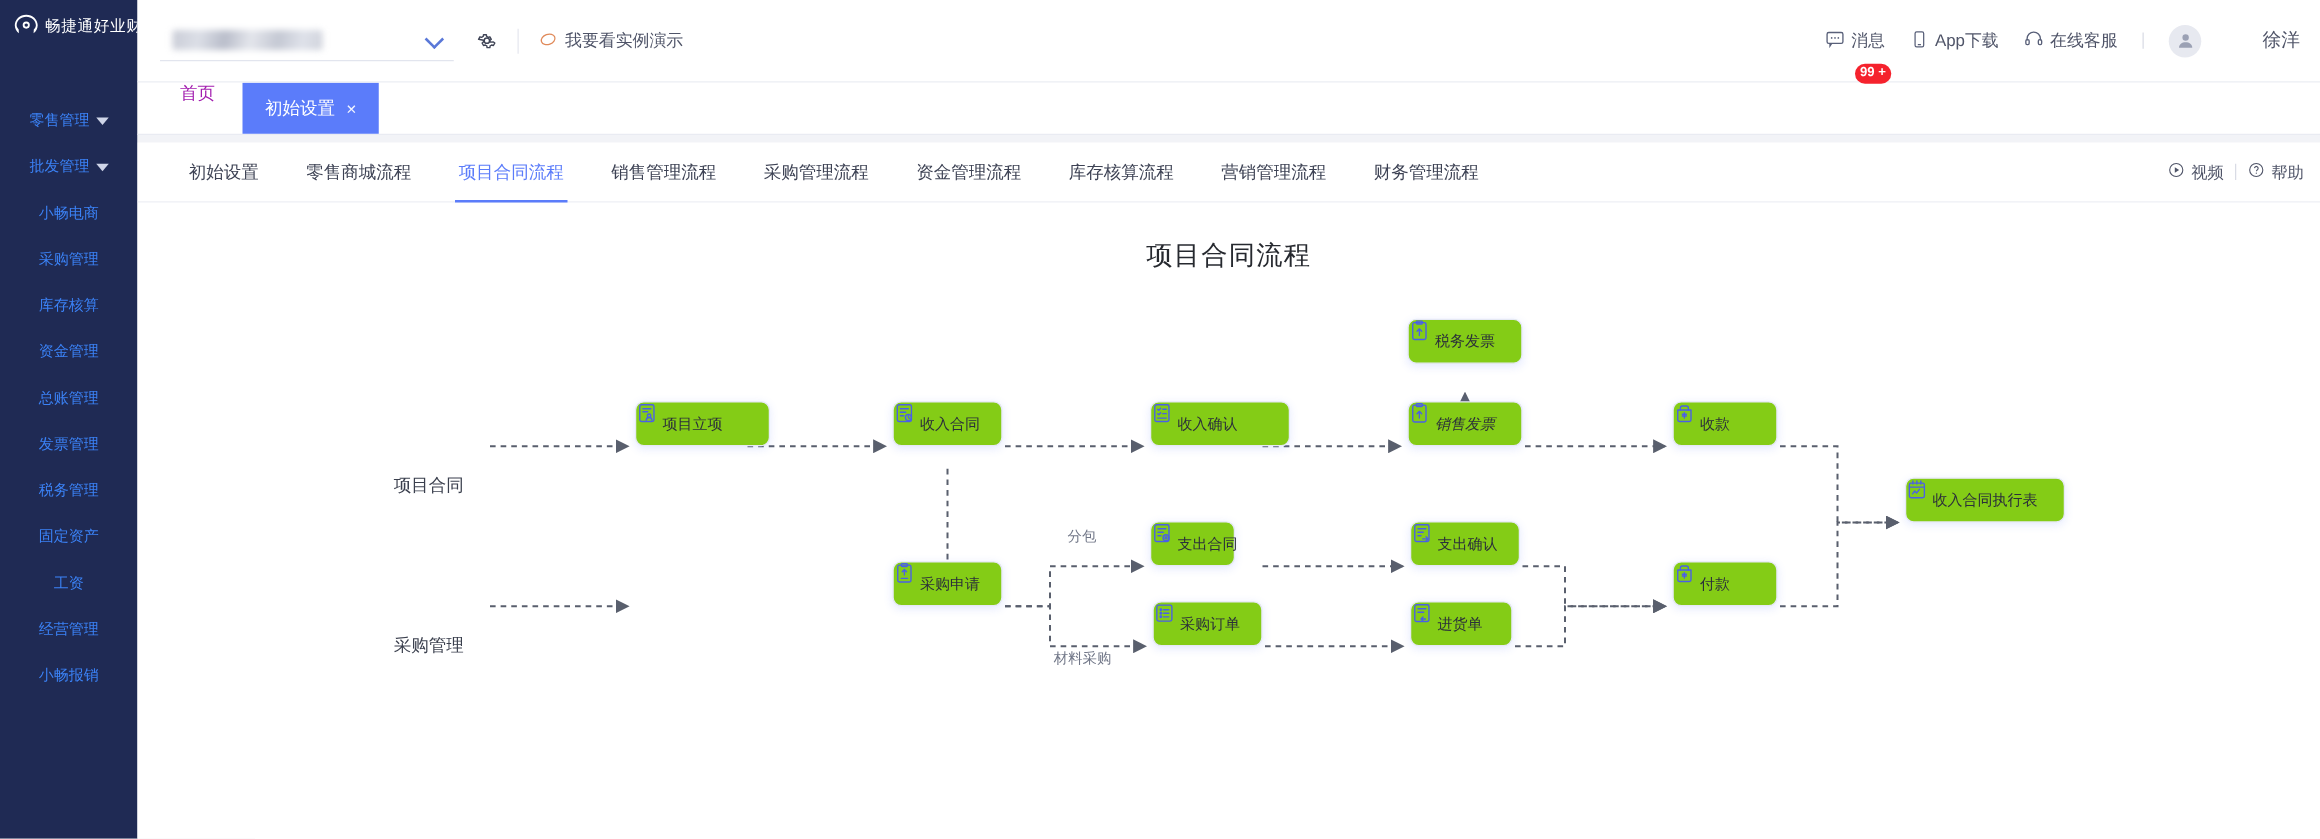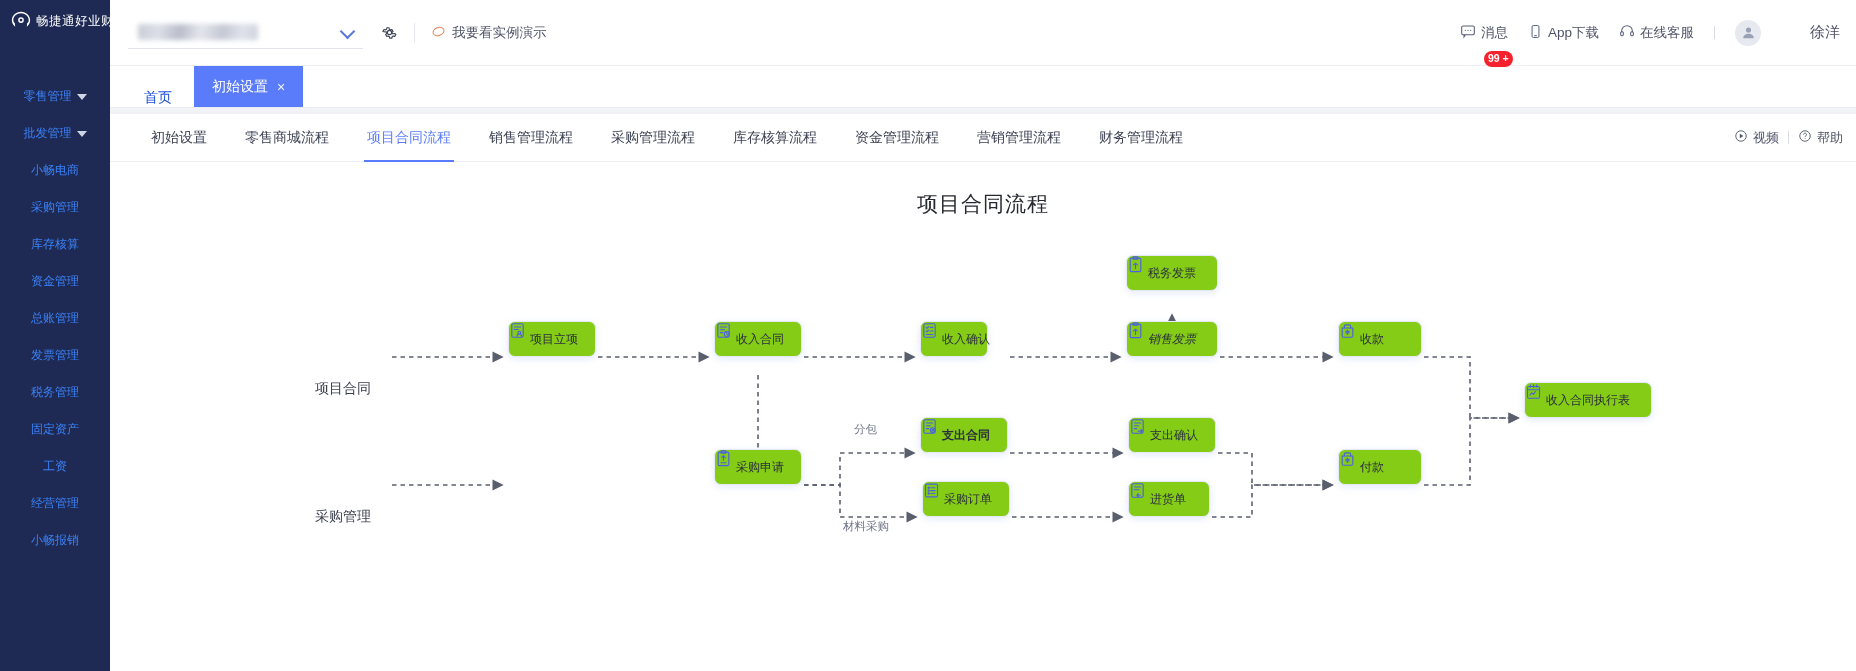--- a/index.html
+++ b/index.html
@@ -95,22 +95,22 @@
     display: flex; align-items: center; justify-content: center;
   }
   .user-name { color: #4f5468; font-size: 15px; white-space: nowrap; margin-left: 44px; }
 
   
   .tabstrip {
     height: 42px; background: #ffffff; display: flex; align-items: stretch;
     padding-left: 12px; border-bottom: 1px solid #e9ebf2;
   }
   .tab-home {
-    display: flex; align-items: flex-end; padding: 0 22px;
-    font-size: 14px; color: #1d4ed8; cursor: pointer;
+    display: flex; align-items: flex-start; padding: 0 22px;
+    font-size: 14px; color: #a21caf; cursor: pointer;
   }
   .tab-active {
     display: flex; align-items: center; gap: 9px; padding: 0 18px;
     background: #5b7cfa; color: #ffffff; font-size: 14px; cursor: pointer;
   }
   .tab-close { font-size: 14px; opacity: .92; cursor: pointer; }
 
   
   .content {
     flex: 1; background: #f2f3f7; padding: 6px 0 0 0; overflow: hidden;
@@ -324,24 +324,24 @@
             <div class="subtab active">
               <span>项目合同流程</span>
             </div>
             <div class="subtab">
               <span>销售管理流程</span>
             </div>
             <div class="subtab">
               <span>采购管理流程</span>
             </div>
             <div class="subtab">
+              <span>资金管理流程</span>
+            </div>
+            <div class="subtab">
               <span>库存核算流程</span>
-            </div>
-            <div class="subtab">
-              <span>资金管理流程</span>
             </div>
             <div class="subtab">
               <span>营销管理流程</span>
             </div>
             <div class="subtab">
               <span>财务管理流程</span>
             </div>
             <div class="subtabs-right">
             <span class="link-ico">
               <span>
@@ -413,21 +413,21 @@
               <div class="node" style="left: 1016px; top: 93px; width: 92px;">
                 <span>
                   <svg class="nicon" viewBox="0 0 24 24" fill="none" stroke="#4a5fe8" stroke-width="1.55" stroke-linecap="round" stroke-linejoin="round">
                     <rect x="4.5" y="3" width="15" height="19" rx="2"></rect>
                     <rect x="8.5" y="1.3" width="7" height="3.2" rx="1"></rect>
                     <path d="M12 17.5V10m0 0l-2.6 2.6M12 10l2.6 2.6"></path>
                   </svg>
                 </span>
                 <span>税务发票</span>
               </div>
-              <div class="node" style="left: 398px; top: 159px; width: 88px; text-align: right;">
+              <div class="node" style="left: 398px; top: 159px; width: 108px; text-align: right;">
                 <span>
                   <svg class="nicon" viewBox="0 0 24 24" fill="none" stroke="#4a5fe8" stroke-width="1.55" stroke-linecap="round" stroke-linejoin="round">
                     <rect x="4" y="2.5" width="16" height="19" rx="2"></rect>
                     <line x1="7.5" y1="7" x2="16.5" y2="7"></line>
                     <line x1="7.5" y1="10.5" x2="13" y2="10.5"></line>
                     <circle cx="14.5" cy="15" r="2"></circle>
                     <path d="M11.3 20c0-1.9 1.5-3 3.2-3s3.2 1.1 3.2 3"></path>
                   </svg>
                 </span>
                 <span>项目立项</span>
@@ -438,21 +438,21 @@
                     <rect x="4" y="2.5" width="16" height="19" rx="2"></rect>
                     <line x1="7.5" y1="7" x2="16.5" y2="7"></line>
                     <line x1="7.5" y1="11" x2="13.5" y2="11"></line>
                     <line x1="7.5" y1="15" x2="11" y2="15"></line>
                     <circle cx="16.5" cy="17" r="3.4"></circle>
                     <path d="M16.5 15.3V17l1.2.9"></path>
                   </svg>
                 </span>
                 <span>收入合同</span>
               </div>
-              <div class="node" style="left: 810px; top: 159px; width: 68px;">
+              <div class="node" style="left: 810px; top: 159px; width: 112px;">
                 <span>
                   <svg class="nicon" viewBox="0 0 24 24" fill="none" stroke="#4a5fe8" stroke-width="1.55" stroke-linecap="round" stroke-linejoin="round">
                     <rect x="4" y="2.5" width="16" height="19" rx="2"></rect>
                     <path d="M7.2 7.6l1.3 1.3 2.2-2.4"></path>
                     <line x1="13" y1="7.6" x2="17" y2="7.6"></line>
                     <path d="M7.2 12.6l1.3 1.3 2.2-2.4"></path>
                     <line x1="13" y1="12.6" x2="17" y2="12.6"></line>
                     <line x1="7.2" y1="17.6" x2="17" y2="17.6"></line>
                   </svg>
                 </span>
@@ -484,21 +484,21 @@
                     <rect x="3.5" y="5" width="17" height="16.5" rx="2"></rect>
                     <path d="M3.5 9.5h17"></path>
                     <line x1="7.5" y1="2.5" x2="7.5" y2="6"></line>
                     <line x1="12" y1="2.5" x2="12" y2="6"></line>
                     <line x1="16.5" y1="2.5" x2="16.5" y2="6"></line>
                     <path d="M7 17l2.5-3.2 2.3 2.2 3.2-4"></path>
                   </svg>
                 </span>
                 <span>收入合同执行表</span>
               </div>
-              <div class="node" style="left: 810px; top: 255px; width: 88px; font-weight: bold;">
+              <div class="node" style="left: 810px; top: 255px; width: 68px;">
                 <span>
                   <svg class="nicon" viewBox="0 0 24 24" fill="none" stroke="#4a5fe8" stroke-width="1.55" stroke-linecap="round" stroke-linejoin="round">
                     <rect x="4" y="2.5" width="16" height="19" rx="2"></rect>
                     <line x1="7.5" y1="7" x2="16.5" y2="7"></line>
                     <line x1="7.5" y1="11" x2="13.5" y2="11"></line>
                     <line x1="7.5" y1="15" x2="11" y2="15"></line>
                     <circle cx="16.6" cy="17.1" r="3.3"></circle>
                     <circle cx="16.6" cy="17.1" r="1.2"></circle>
                   </svg>
                 </span>

